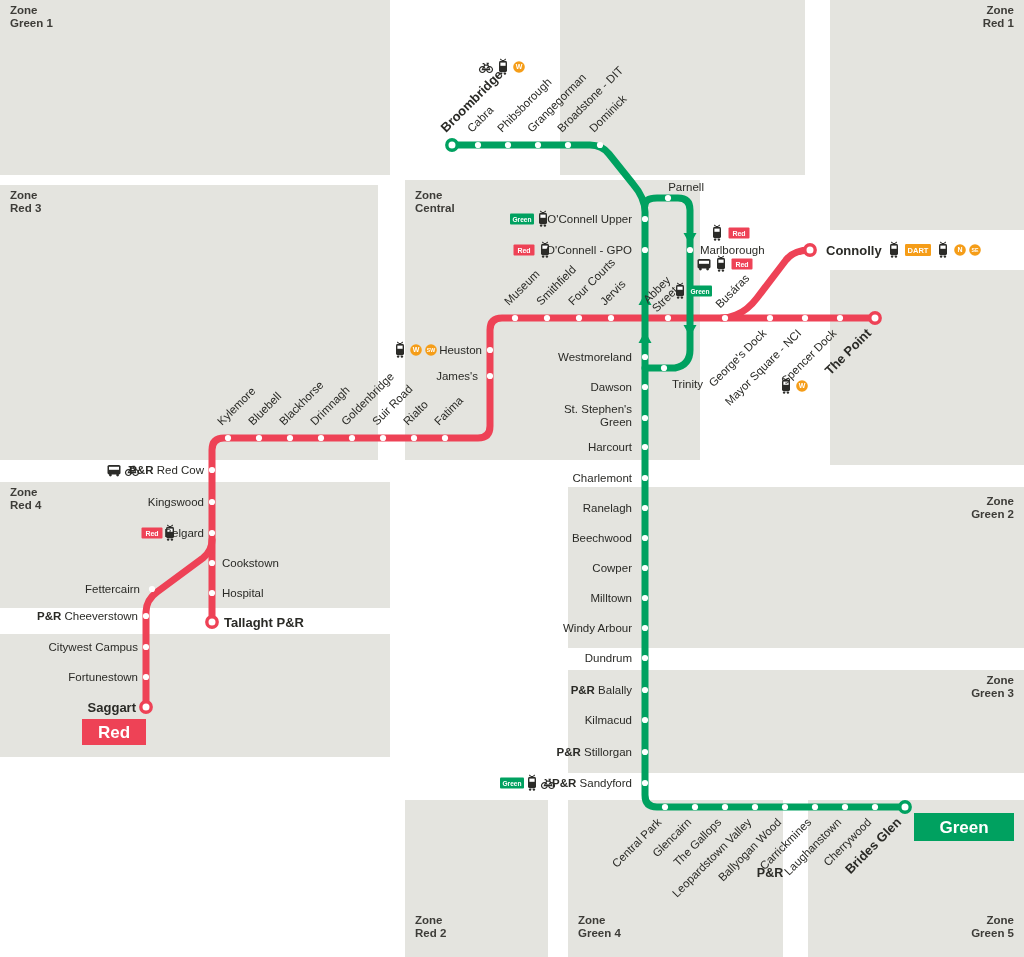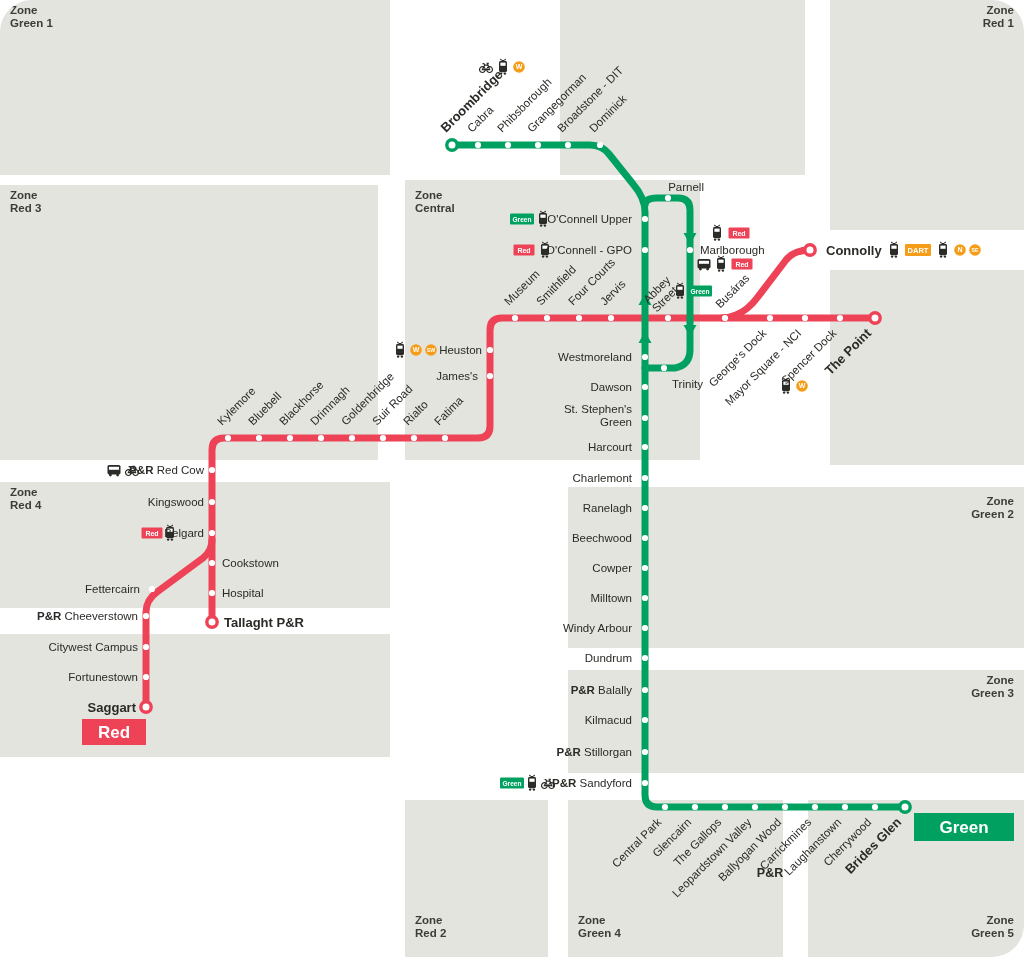--- a/index.html
+++ b/index.html
@@ -1,17 +1,17 @@
 <!DOCTYPE html>
 <html><head>
 <meta charset="utf-8">
 <style>
   html,body{margin:0;padding:0;background:#ffffff;}
   .stage{position:relative;width:1024px;height:957px;background:#ffffff;
-         font-family:"Liberation Sans",sans-serif;overflow:hidden;border-radius:32px;}
+         font-family:"Liberation Sans",sans-serif;overflow:hidden;}
   svg text{font-family:"Liberation Sans",sans-serif;}
 </style>
 </head>
 <body>
 
 <div class="stage">
   <svg id="map-svg" width="1024" height="957" viewBox="0 0 1024 957">
       <rect x="0" y="0" width="390" height="175" fill="#E4E4DF"></rect>
       <rect x="560" y="0" width="245" height="175" fill="#E4E4DF"></rect>
       <rect x="830" y="0" width="194" height="465" fill="#E4E4DF"></rect>

